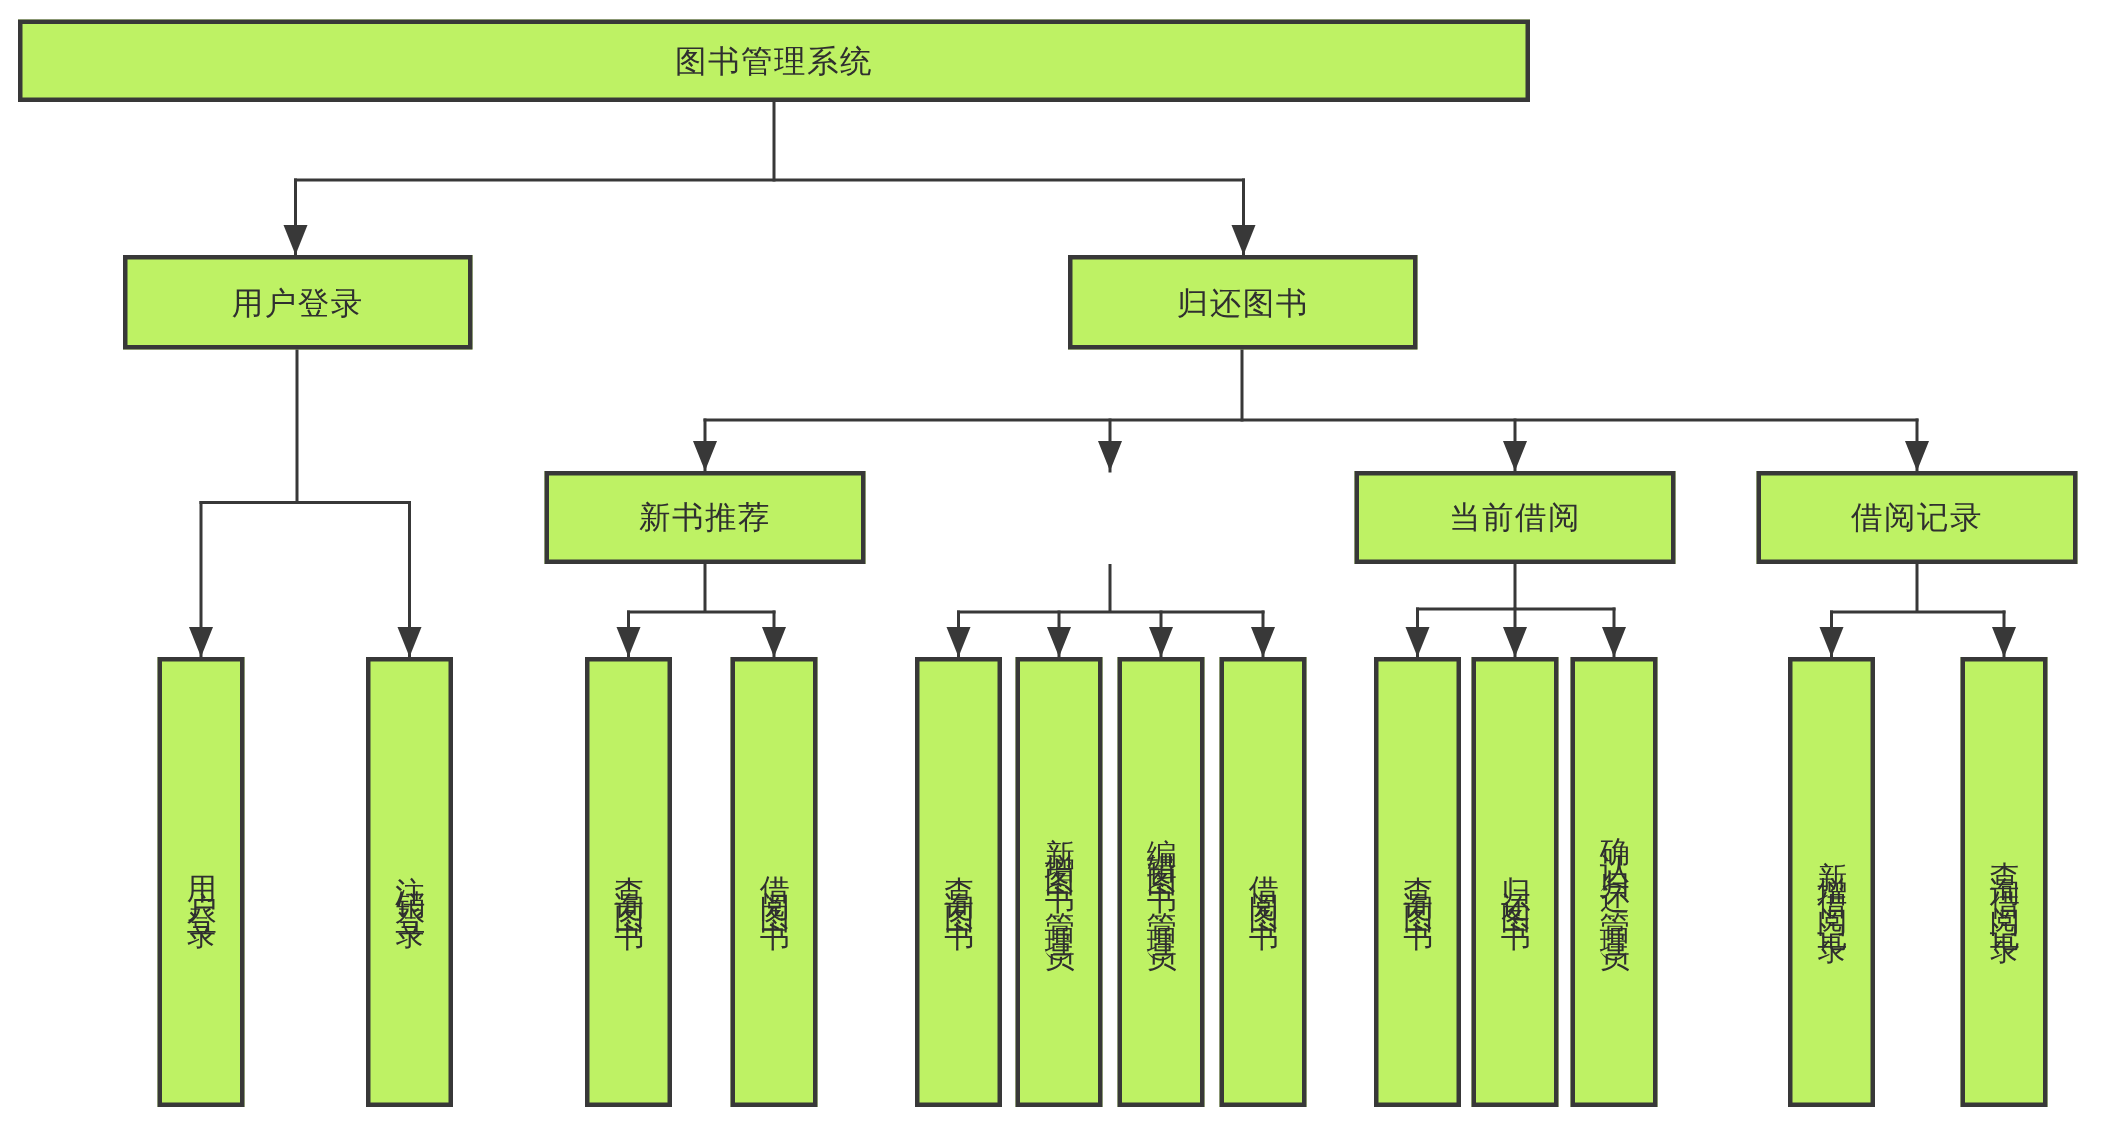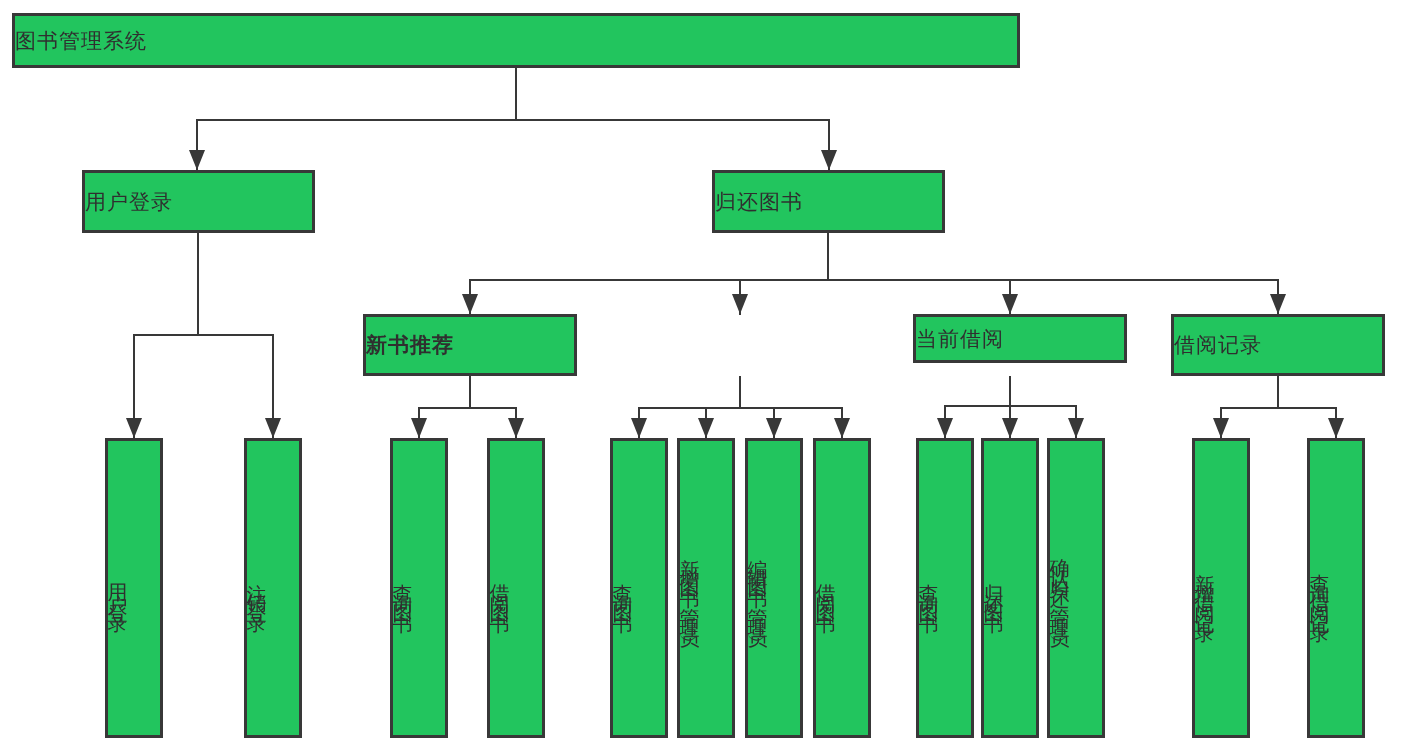--- a/index.html
+++ b/index.html
@@ -12,24 +12,25 @@
     position: relative;
     width: 1405px;
     height: 747px;
     background: #ffffff;
     overflow: hidden;
     color: #2f2f2f;
   }
   .node {
     position: absolute;
     box-sizing: border-box;
-    background: #22c55e;
+    background: #bef264;
     border: 3px solid #383838;
     display: flex;
     align-items: center;
+    justify-content: center;
   }
   .node.h span {
     font-size: 21px;
     letter-spacing: 1px;
     color: #2f2f2f;
     white-space: nowrap;
   }
   .node.v span {
     writing-mode: vertical-rl;
     text-orientation: mixed;
@@ -88,24 +89,24 @@
   <div class="line" style="left:469px; top:279px; width:810px; height:2px;"></div>
   <div class="line" style="left:469px; top:279px; width:2px; height:36px;"></div>
   <div class="line" style="left:739px; top:279px; width:2px; height:36px;"></div>
   <div class="line" style="left:1009px; top:279px; width:2px; height:36px;"></div>
   <div class="line" style="left:1277px; top:279px; width:2px; height:36px;"></div>
   <div class="arrow" style="left:462px; top:294px;"></div>
   <div class="arrow" style="left:732px; top:294px;"></div>
   <div class="arrow" style="left:1002px; top:294px;"></div>
   <div class="arrow" style="left:1270px; top:294px;"></div>
 
-  <div class="node h" style="left:363px; top:314px; width:214px; height:62px;font-weight:bold;">
+  <div class="node h" style="left:363px; top:314px; width:214px; height:62px;">
     <span>新书推荐</span>
   </div>
-  <div class="node h" style="left:903px; top:314px; width:214px; height:49px;margin-left:10px;">
+  <div class="node h" style="left:903px; top:314px; width:214px; height:62px;">
     <span>当前借阅</span>
   </div>
   <div class="node h" style="left:1171px; top:314px; width:214px; height:62px;">
     <span>借阅记录</span>
   </div>
 
   <div class="line" style="left:197px; top:233px; width:2px; height:102px;"></div>
   <div class="line" style="left:133px; top:334px; width:141px; height:2px;"></div>
   <div class="line" style="left:133px; top:334px; width:2px; height:104px;"></div>
   <div class="line" style="left:272px; top:334px; width:2px; height:104px;"></div>

